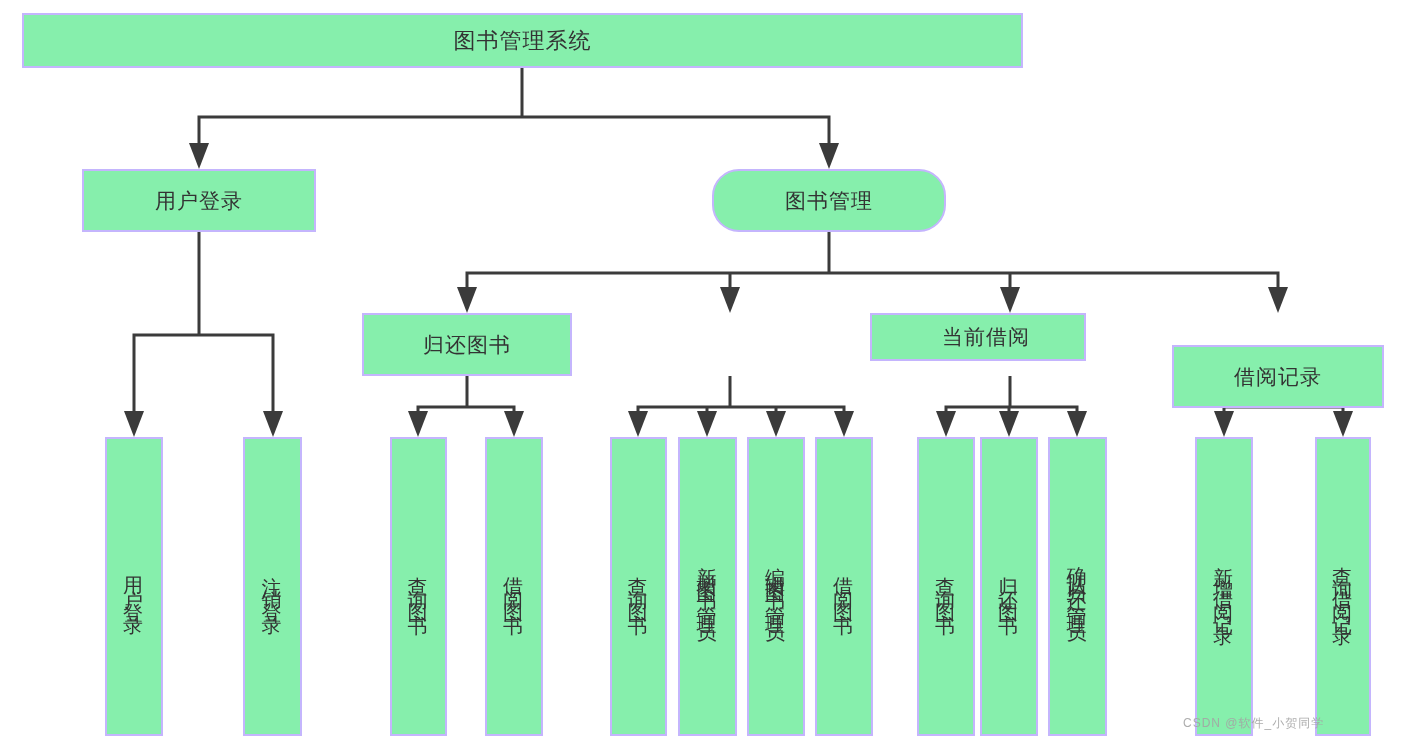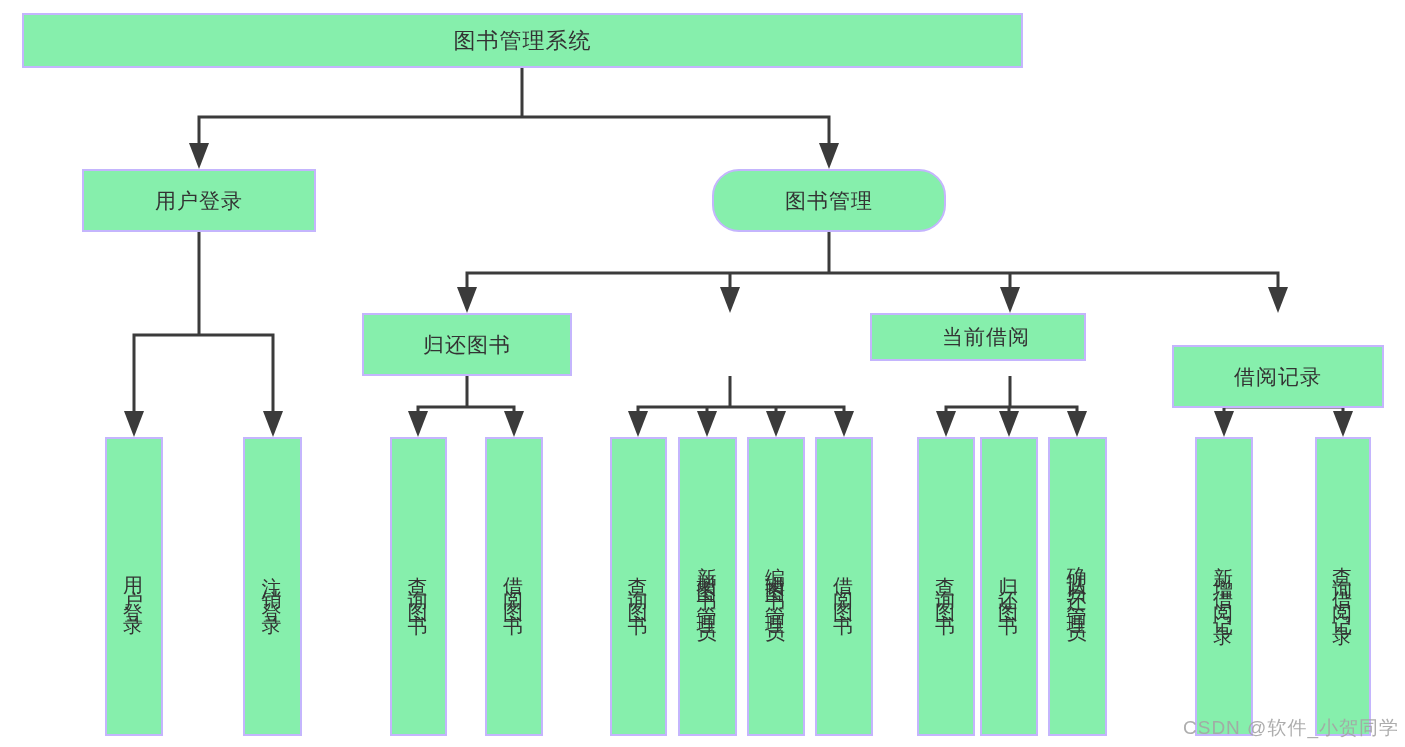--- a/index.html
+++ b/index.html
@@ -33,21 +33,21 @@
     text-orientation: mixed;
     font-size: 20px;
   }
   .ls-a { letter-spacing: 13px; }  
   .ls-b { letter-spacing: 12px; }  
   .ls-c { letter-spacing: 8px;  }  
   .watermark {
     position: absolute;
     left: 1183px;
     top: 715px;
-    font-size: 19px;
+    font-size: 12px;
     letter-spacing: 1px;
     color: rgba(164,164,164,0.9);
     white-space: nowrap;
     z-index: 5;
   }
 </style>
 </head>
 <body>
 
 <div id="canvas">

